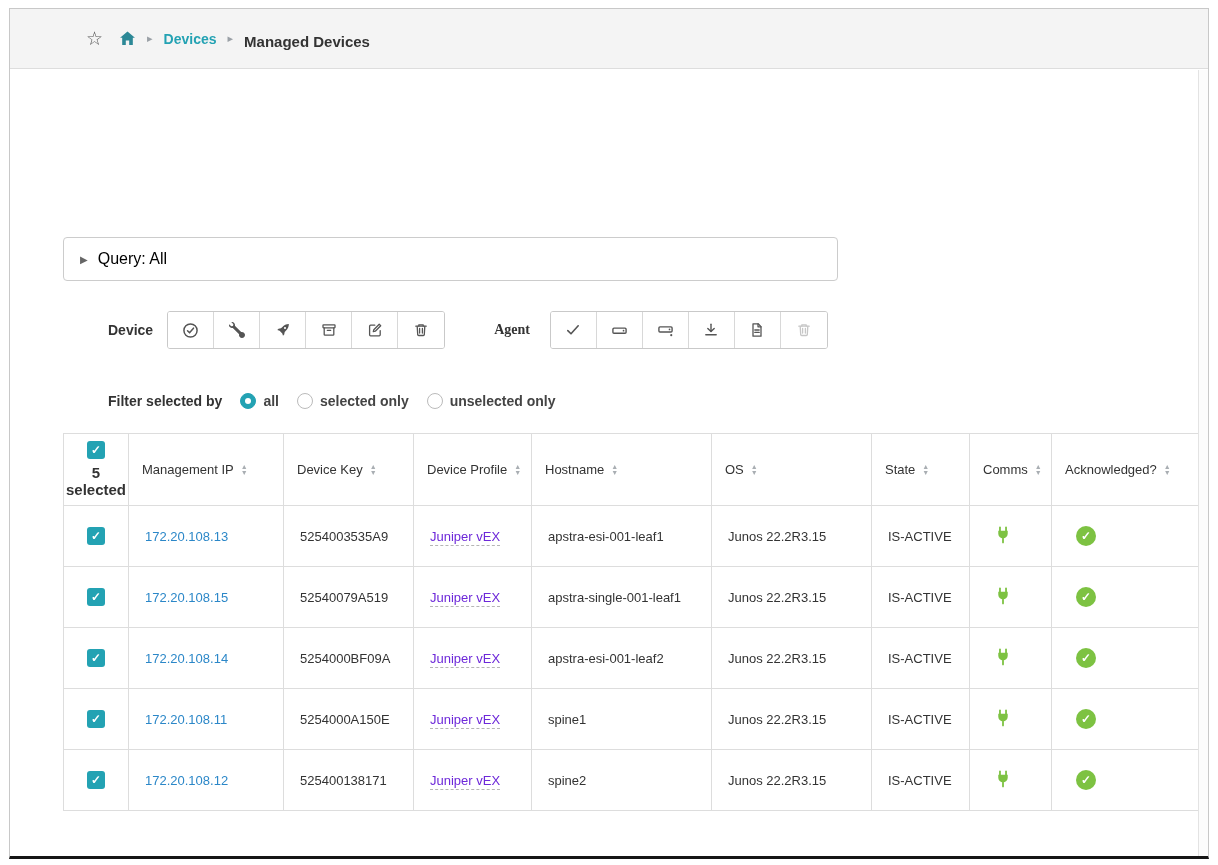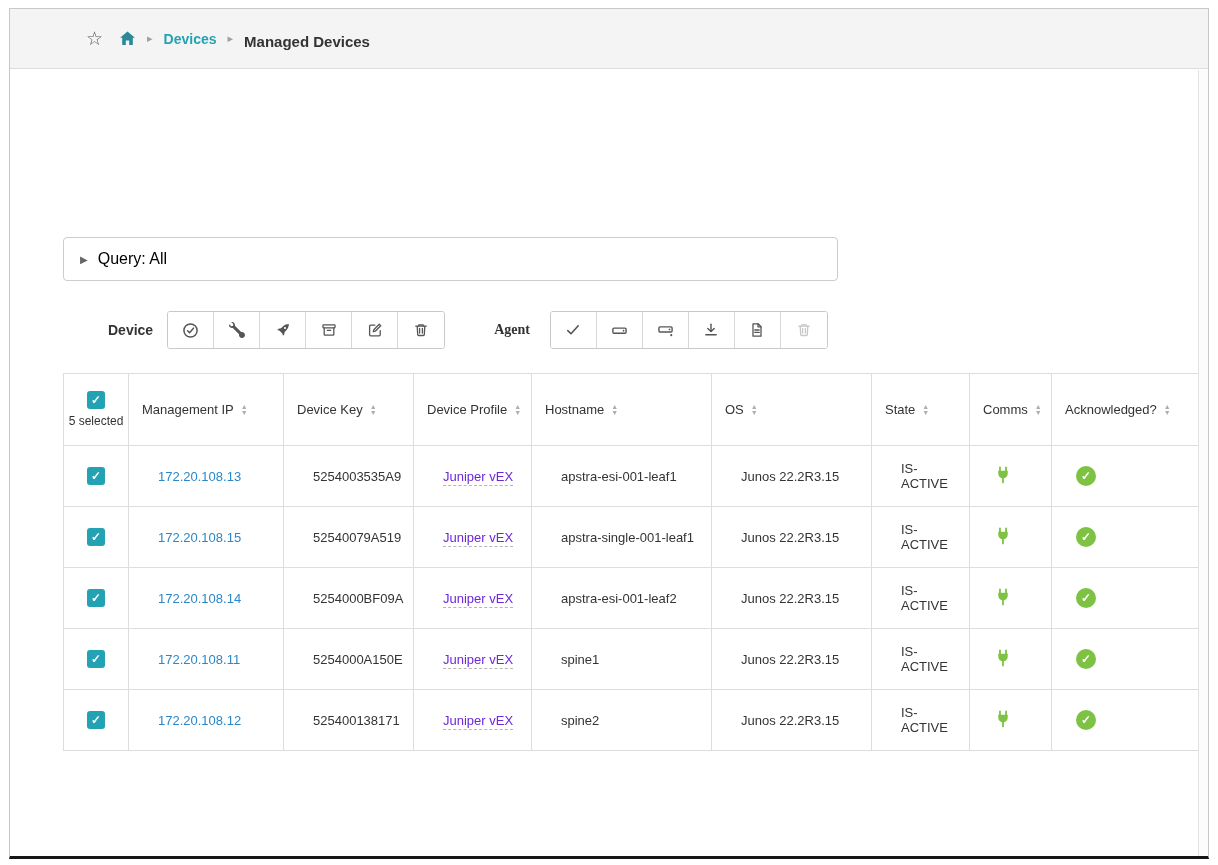--- a/index.html
+++ b/index.html
@@ -66,22 +66,22 @@
   }
   .radio-label{font-weight:bold;font-size:14px;color:#444;}
   
   table.device-table{margin-top:24px;border-collapse:collapse;table-layout:fixed;width:1135px;}
   .device-table th,.device-table td{border:1px solid var(--border);font-size:13px;color:#333;}
   .group-h{height:30px;text-align:center;font-weight:bold;background:#fff;}
   .head-row th{height:72px;vertical-align:middle;background:#fff;cursor:pointer;}
   .th-inner{display:flex;align-items:center;padding-left:12px;font-weight:normal;}
   .sort{display:inline-flex;flex-direction:column;margin-left:7px;color:#a9aeb3;font-size:7px;line-height:6px;}
   .corner{text-align:center;vertical-align:middle;cursor:default;}
-  .sel-count{font-size:12px;font-weight:normal;color:#333;margin-top:5px;}
-  .device-table td{height:61px;vertical-align:middle;padding:0 10px 0 29px;background:#fff;}
+  .sel-count{font-size:15px;font-weight:bold;color:#333;margin-top:5px;}
+  .device-table td{height:61px;vertical-align:middle;padding:0 10px 0 16px;background:#fff;}
   td.c-check{text-align:center;padding:0;}
   .checkbox{
     width:18px;height:18px;border-radius:3px;background:var(--accent);
     display:inline-flex;align-items:center;justify-content:center;cursor:pointer;vertical-align:middle;
   }
   .checkbox::after{content:"\2713";color:#fff;font-size:12px;font-weight:bold;line-height:1;}
   .ip-link{color:var(--link);text-decoration:none;cursor:pointer;}
   .profile-link{
     color:#6d28d9;border-bottom:1px dashed #b5b5b5;padding-bottom:1px;cursor:pointer;
   }
@@ -205,20 +205,35 @@
           <svg width="16" height="16" viewBox="0 0 16 16" fill="none" stroke="currentColor" stroke-width="1.3" stroke-linecap="round" stroke-linejoin="round">
             <path d="M2.8 4.2h10.4"></path>
               <path d="M5.8 4V2.8h4.4V4"></path>
             <path d="M4.2 4.4l.5 8.2a1 1 0 0 0 1 .9h4.6a1 1 0 0 0 1-.9l.5-8.2"></path>
             <path d="M6.6 6.5v4.5M9.4 6.5v4.5"></path>
           </svg>
         </button>
       </div>
     </div>
 
+    <div class="filter-row">
+      <span class="tb-label">Filter selected by</span>
+      <span class="radio-option">
+        <span class="radio selected"></span>
+        <span class="radio-label">all</span>
+      </span>
+      <span class="radio-option">
+        <span class="radio"></span>
+        <span class="radio-label">selected only</span>
+      </span>
+      <span class="radio-option">
+        <span class="radio"></span>
+        <span class="radio-label">unselected only</span>
+      </span>
+    </div>
 
     <table class="device-table">
       <colgroup>
         <col style="width:65px">
           <col style="width:155px">
           <col style="width:130px">
           <col style="width:118px">
         <col style="width:180px">
           <col style="width:160px">
           <col style="width:98px">

